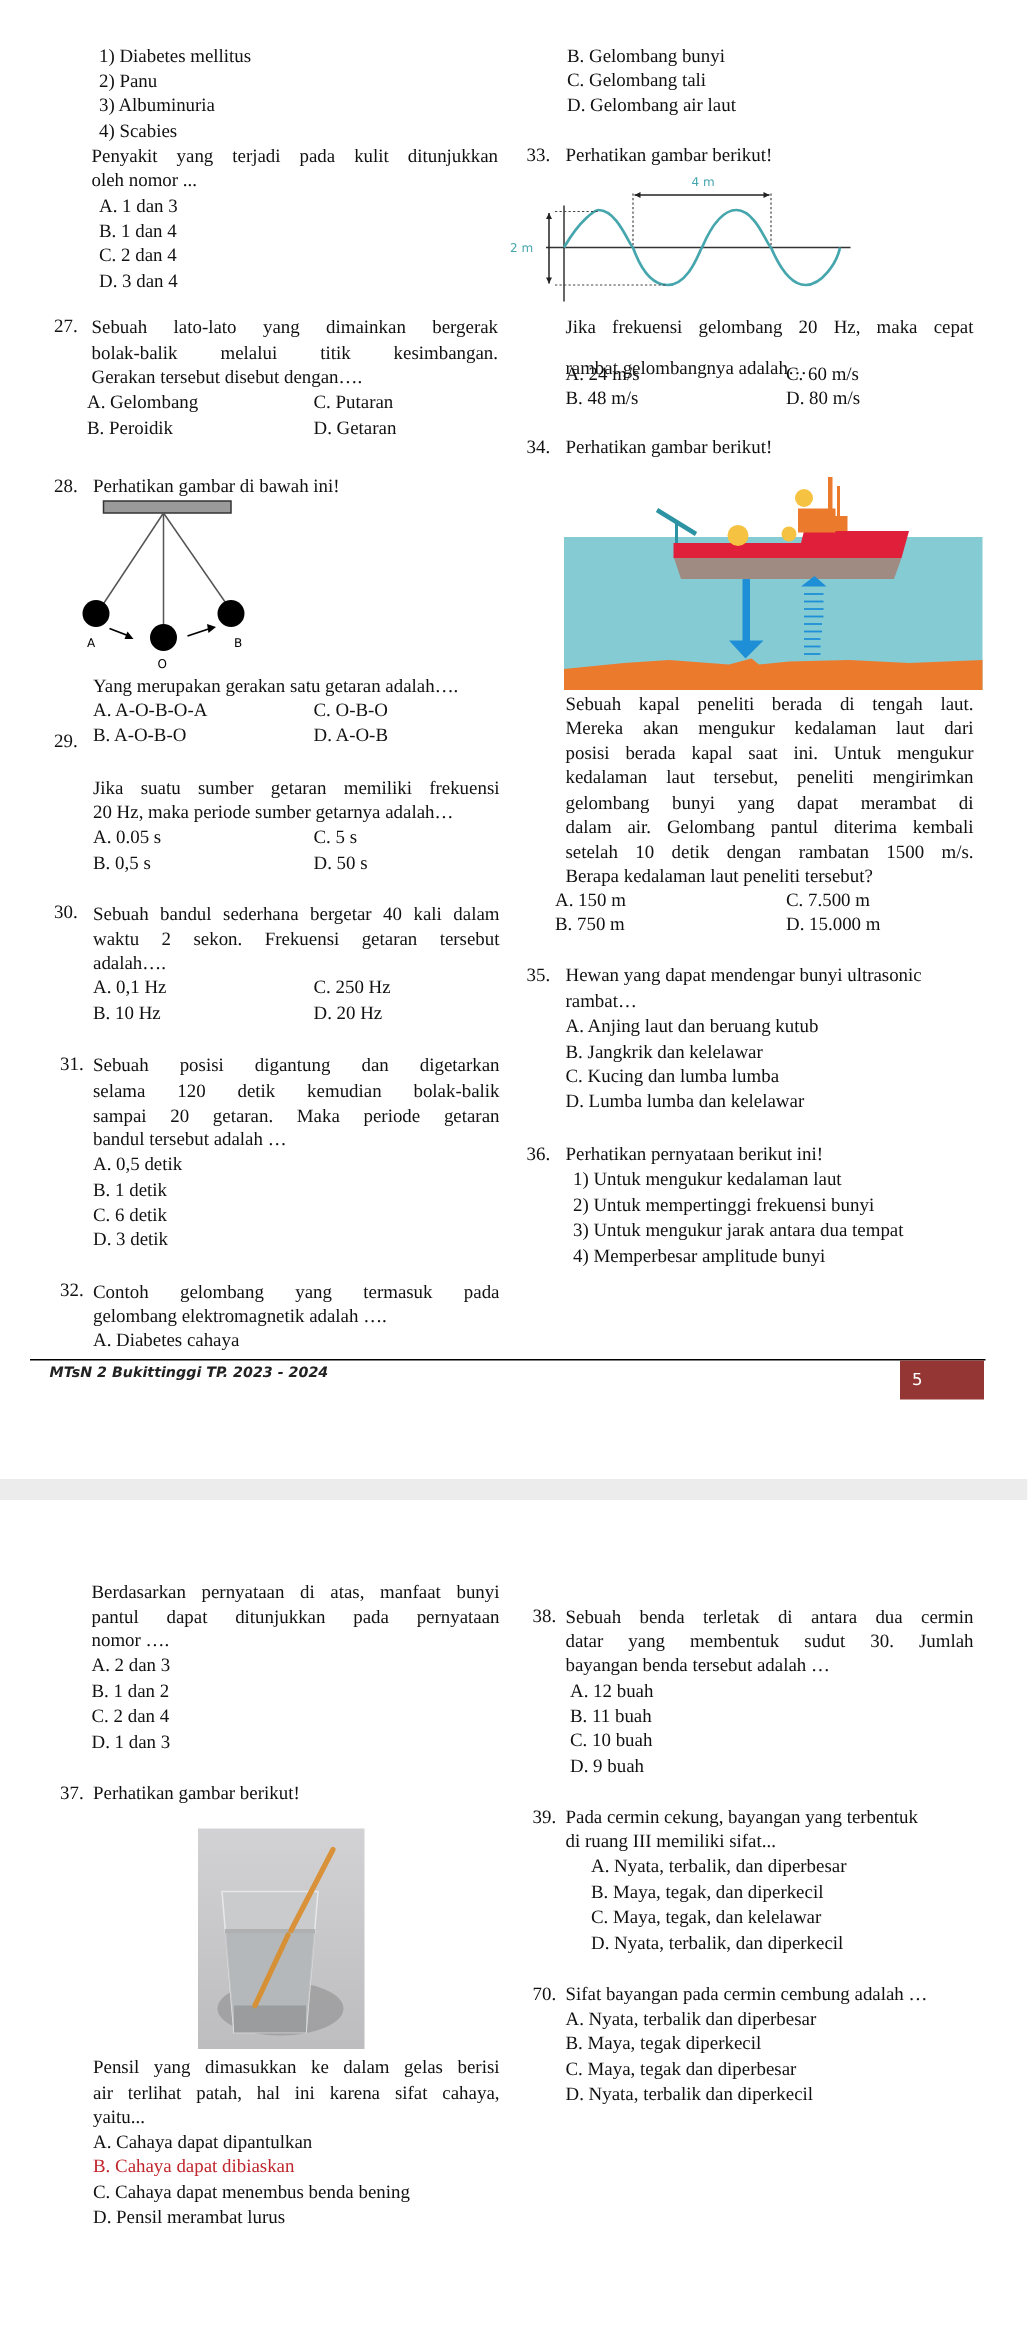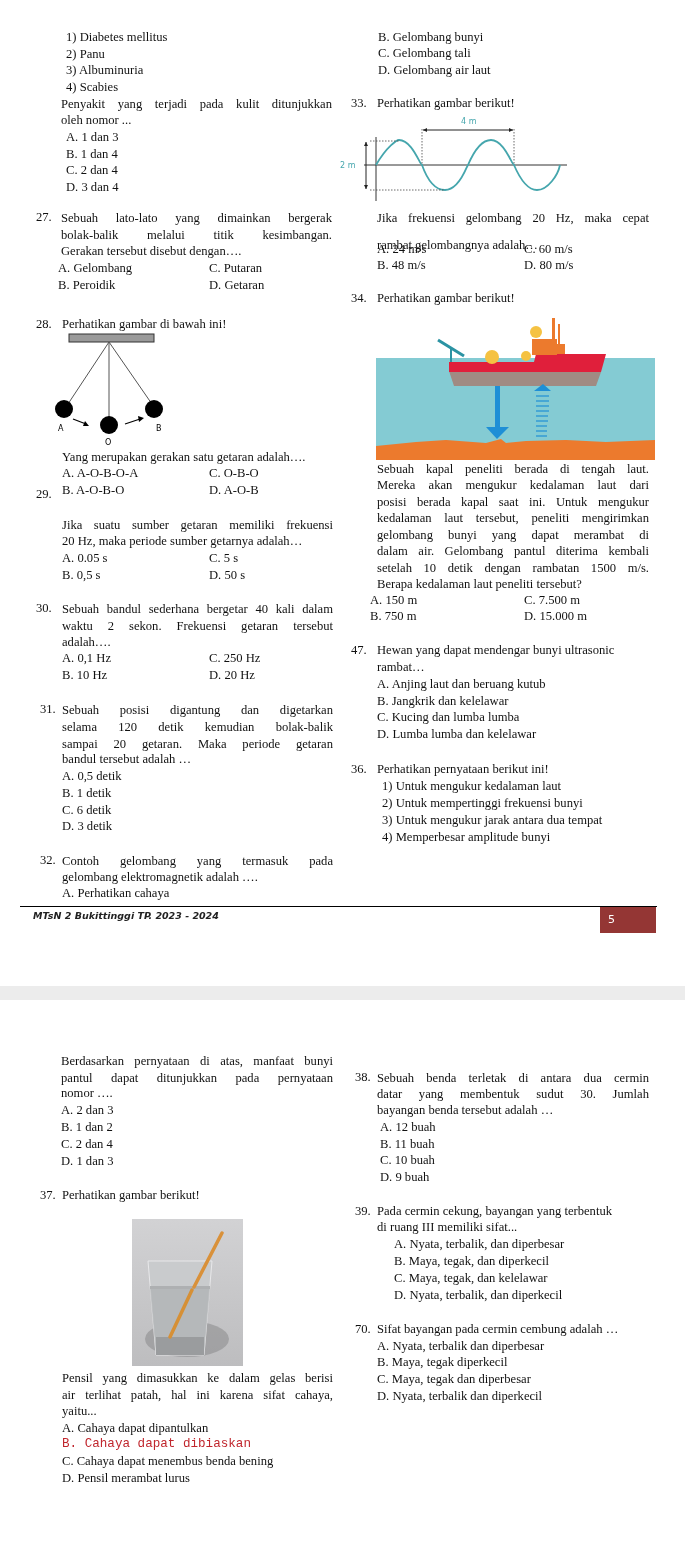--- a/index.html
+++ b/index.html
@@ -6,21 +6,21 @@
   body { width:685px; height:1551px; background:#fff; position:relative; overflow:hidden;
          font-family:"Liberation Serif", serif; color:#111; font-size:12.6px; }
   .line { position:absolute; white-space:nowrap; line-height:15px; }
   .just { position:absolute; text-align:justify; text-align-last:justify; line-height:16.5px; }
   .gap { position:absolute; left:0; top:986px; width:685px; height:14px; background:#ececec; }
   .footer-rule { position:absolute; left:20px; top:906px; width:637px; height:1px; background:#000; }
   .footer-text { position:absolute; left:33px; top:910px; font-family:"DejaVu Sans", sans-serif;
                  font-style:italic; font-weight:bold; font-size:9.5px; color:#222; }
   .page-box { position:absolute; left:600px; top:907px; width:56px; height:26px; background:#943634; color:#fff;
               font-family:"DejaVu Sans", sans-serif; font-size:11px; line-height:26px; padding-left:8px; box-sizing:border-box; }
-  .red { color:#c0262d;font-family:Liberation Mono, monospace; }
+  .red { color:#c0262d; }
   svg { position:absolute; overflow:visible; }
 </style>
 </head>
 <body>
 
 <div>
 
   <div>
     <div class="line" style="left:66px;top:30px">1)  Diabetes mellitus</div>
     <div class="line" style="left:66px;top:47px">2)  Panu</div>
@@ -101,21 +101,21 @@
     <div class="line" style="left:62px;top:769px">A.  0,5 detik</div>
     <div class="line" style="left:62px;top:786px">B.  1 detik</div>
     <div class="line" style="left:62px;top:803px">C.  6 detik</div>
     <div class="line" style="left:62px;top:819px">D.  3 detik</div>
   </div>
 
   <div>
     <div class="line" style="left:40px;top:853px">32.</div>
     <div class="just" style="left:62px;top:853px;width:271px">Contoh gelombang yang termasuk pada</div>
     <div class="line" style="left:62px;top:870px">gelombang elektromagnetik adalah ….</div>
-    <div class="line" style="left:62px;top:886px">A. Perhatikan cahaya</div>
+    <div class="line" style="left:62px;top:886px">A. Diabetes cahaya</div>
     <div class="line" style="left:378px;top:30px">B. Gelombang bunyi</div>
     <div class="line" style="left:378px;top:46px">C. Gelombang tali</div>
     <div class="line" style="left:378px;top:63px">D. Gelombang air laut</div>
   </div>
 
   <div>
     <div class="line" style="left:351px;top:96px">33.</div>
     <div class="line" style="left:377px;top:96px">Perhatikan gambar berikut!</div>
     <svg style="left:372px;top:113px" width="240" height="90" viewBox="0 0 240 90">
       <line x1="4" y1="24" x2="4" y2="88" stroke="#333" stroke-width="1"></line>
@@ -182,21 +182,21 @@
     <div class="just" style="left:377px;top:543px;width:272px">dalam air. Gelombang pantul diterima kembali</div>
     <div class="just" style="left:377px;top:560px;width:272px">setelah 10 detik dengan rambatan 1500 m/s.</div>
     <div class="line" style="left:377px;top:577px">Berapa kedalaman laut peneliti tersebut?</div>
     <div class="line" style="left:370px;top:593px">A.   150  m</div>
     <div class="line" style="left:370px;top:609px">B.   750  m</div>
     <div class="line" style="left:524px;top:593px">C.  7.500  m</div>
     <div class="line" style="left:524px;top:609px">D.  15.000  m</div>
   </div>
 
   <div>
-    <div class="line" style="left:351px;top:643px">47.</div>
+    <div class="line" style="left:351px;top:643px">35.</div>
     <div class="line" style="left:377px;top:643px">Hewan yang dapat mendengar bunyi ultrasonic</div>
     <div class="line" style="left:377px;top:660px">rambat…</div>
     <div class="line" style="left:377px;top:677px">A.  Anjing laut dan beruang kutub</div>
     <div class="line" style="left:377px;top:694px">B.  Jangkrik dan kelelawar</div>
     <div class="line" style="left:377px;top:710px">C.  Kucing dan lumba lumba</div>
     <div class="line" style="left:377px;top:727px">D.  Lumba lumba dan kelelawar</div>
   </div>
 
   <div>
     <div class="line" style="left:351px;top:762px">36.</div>

